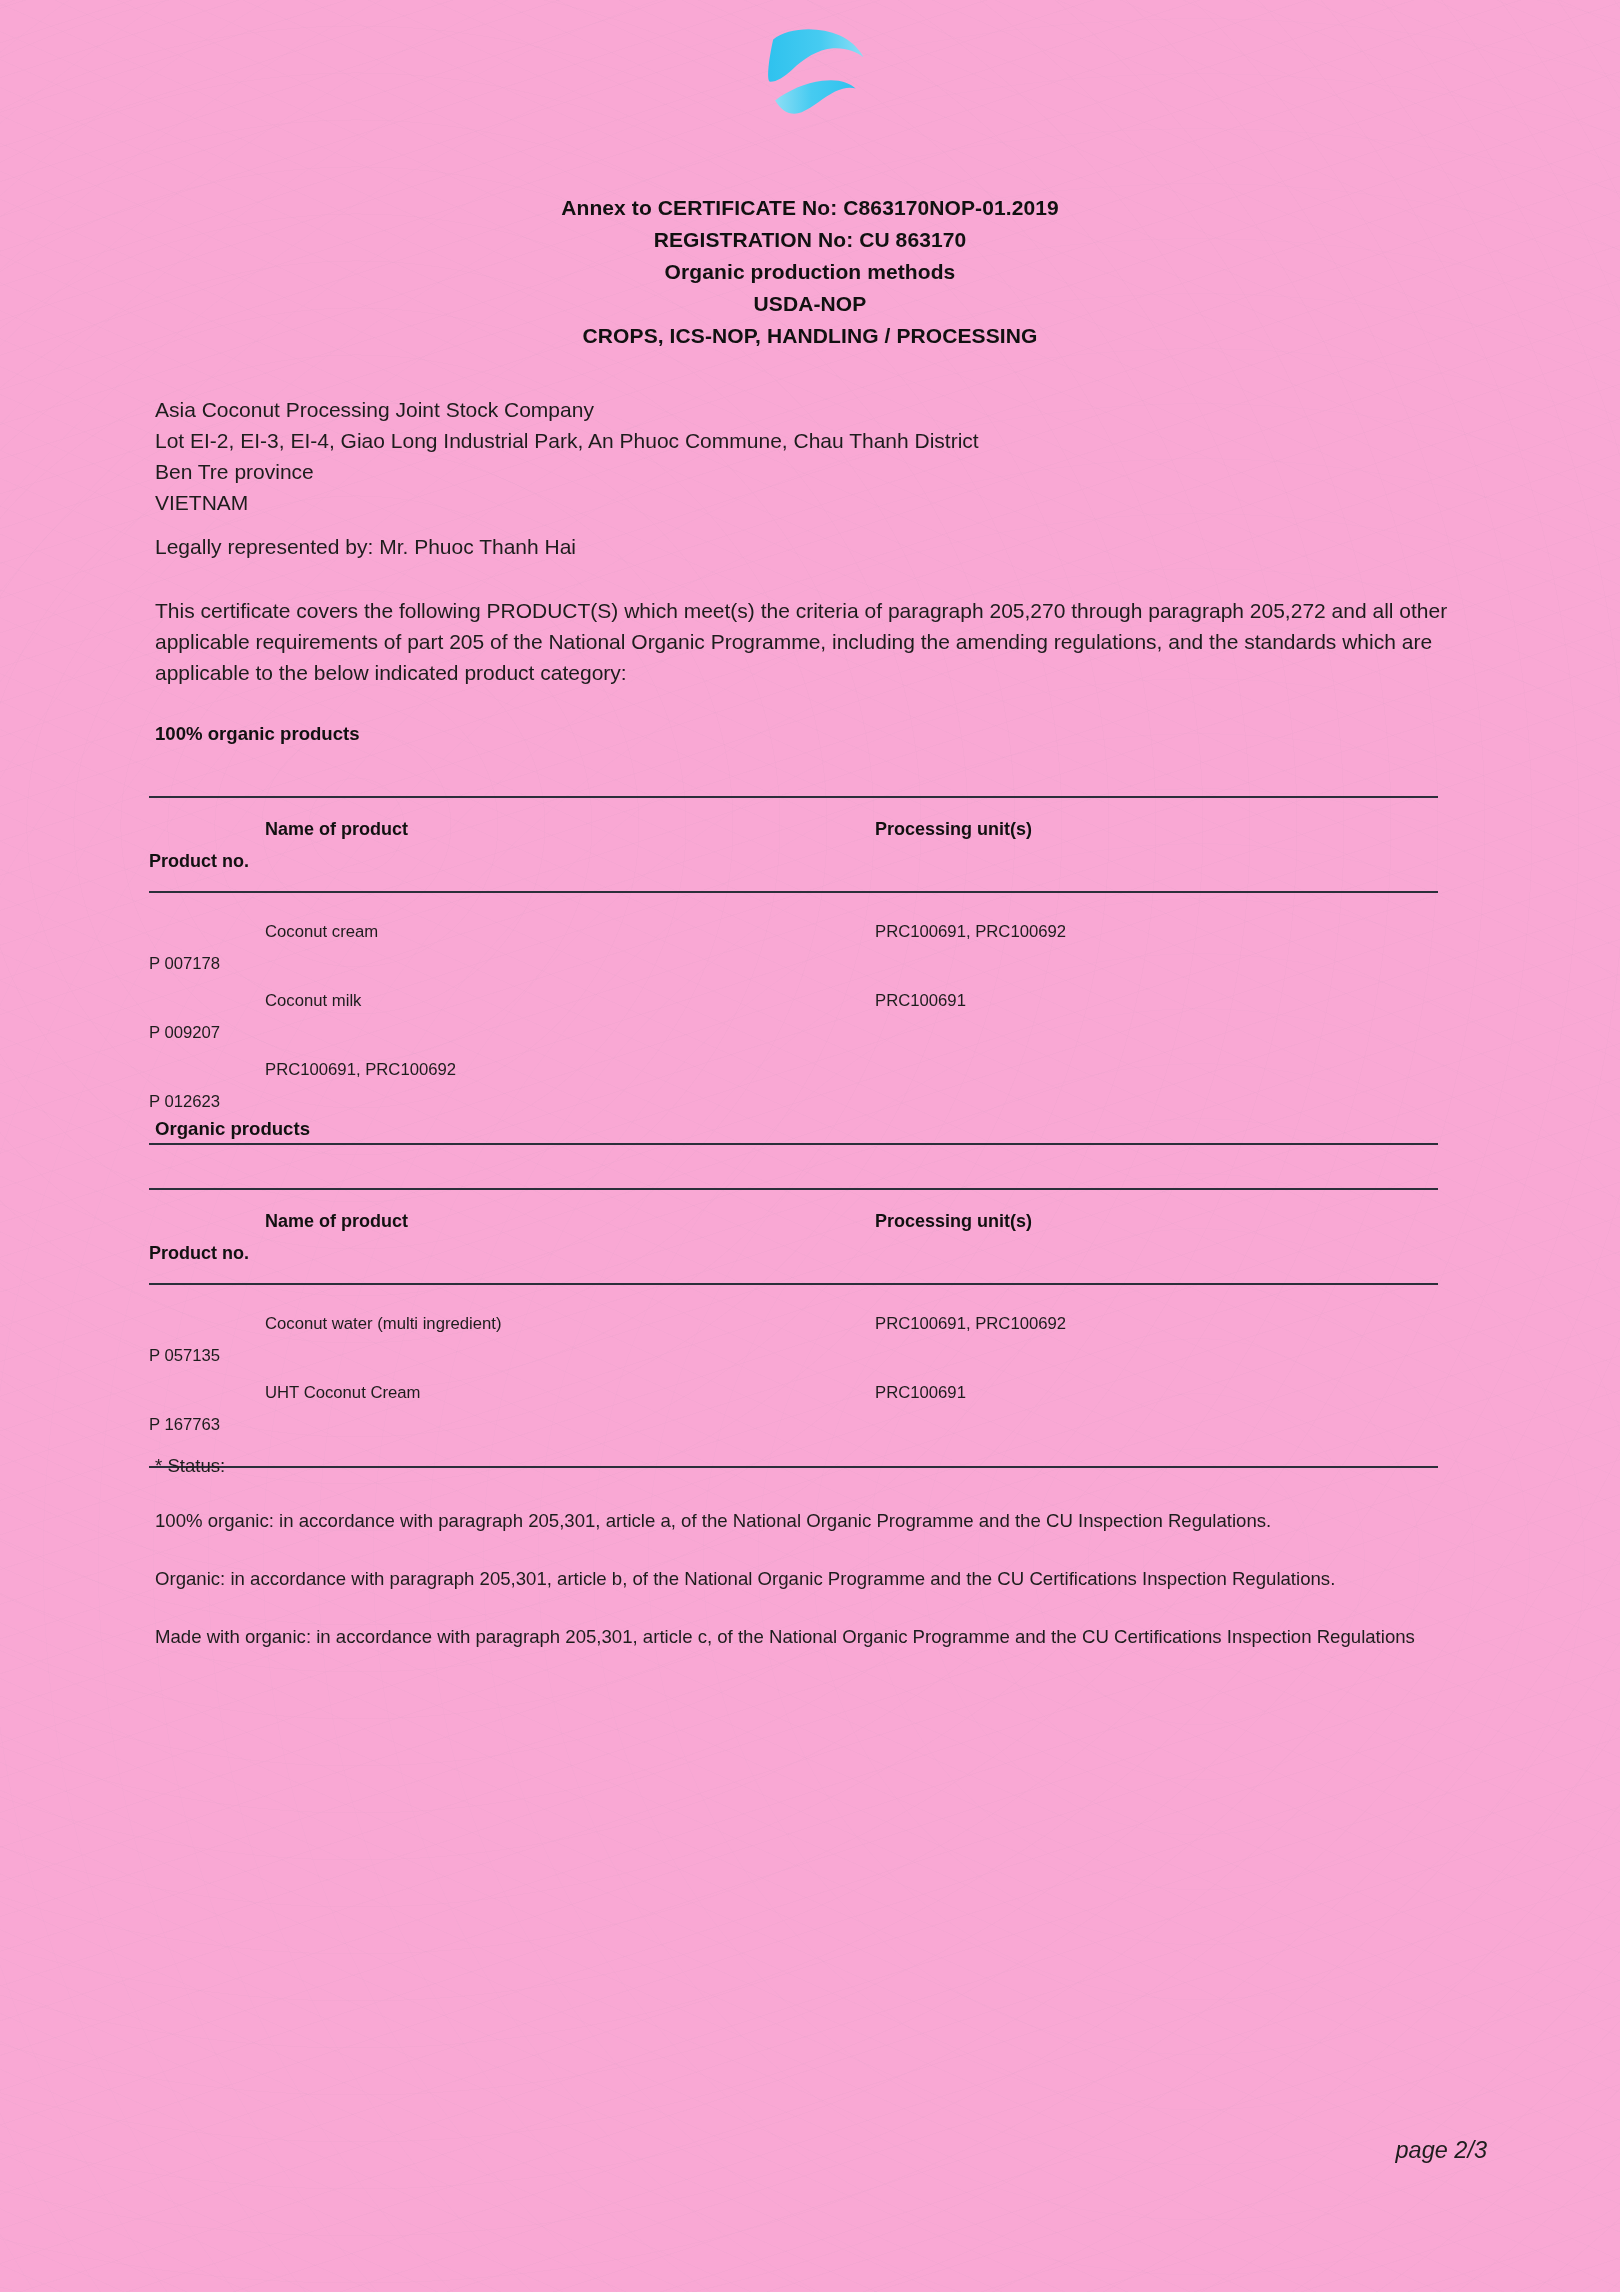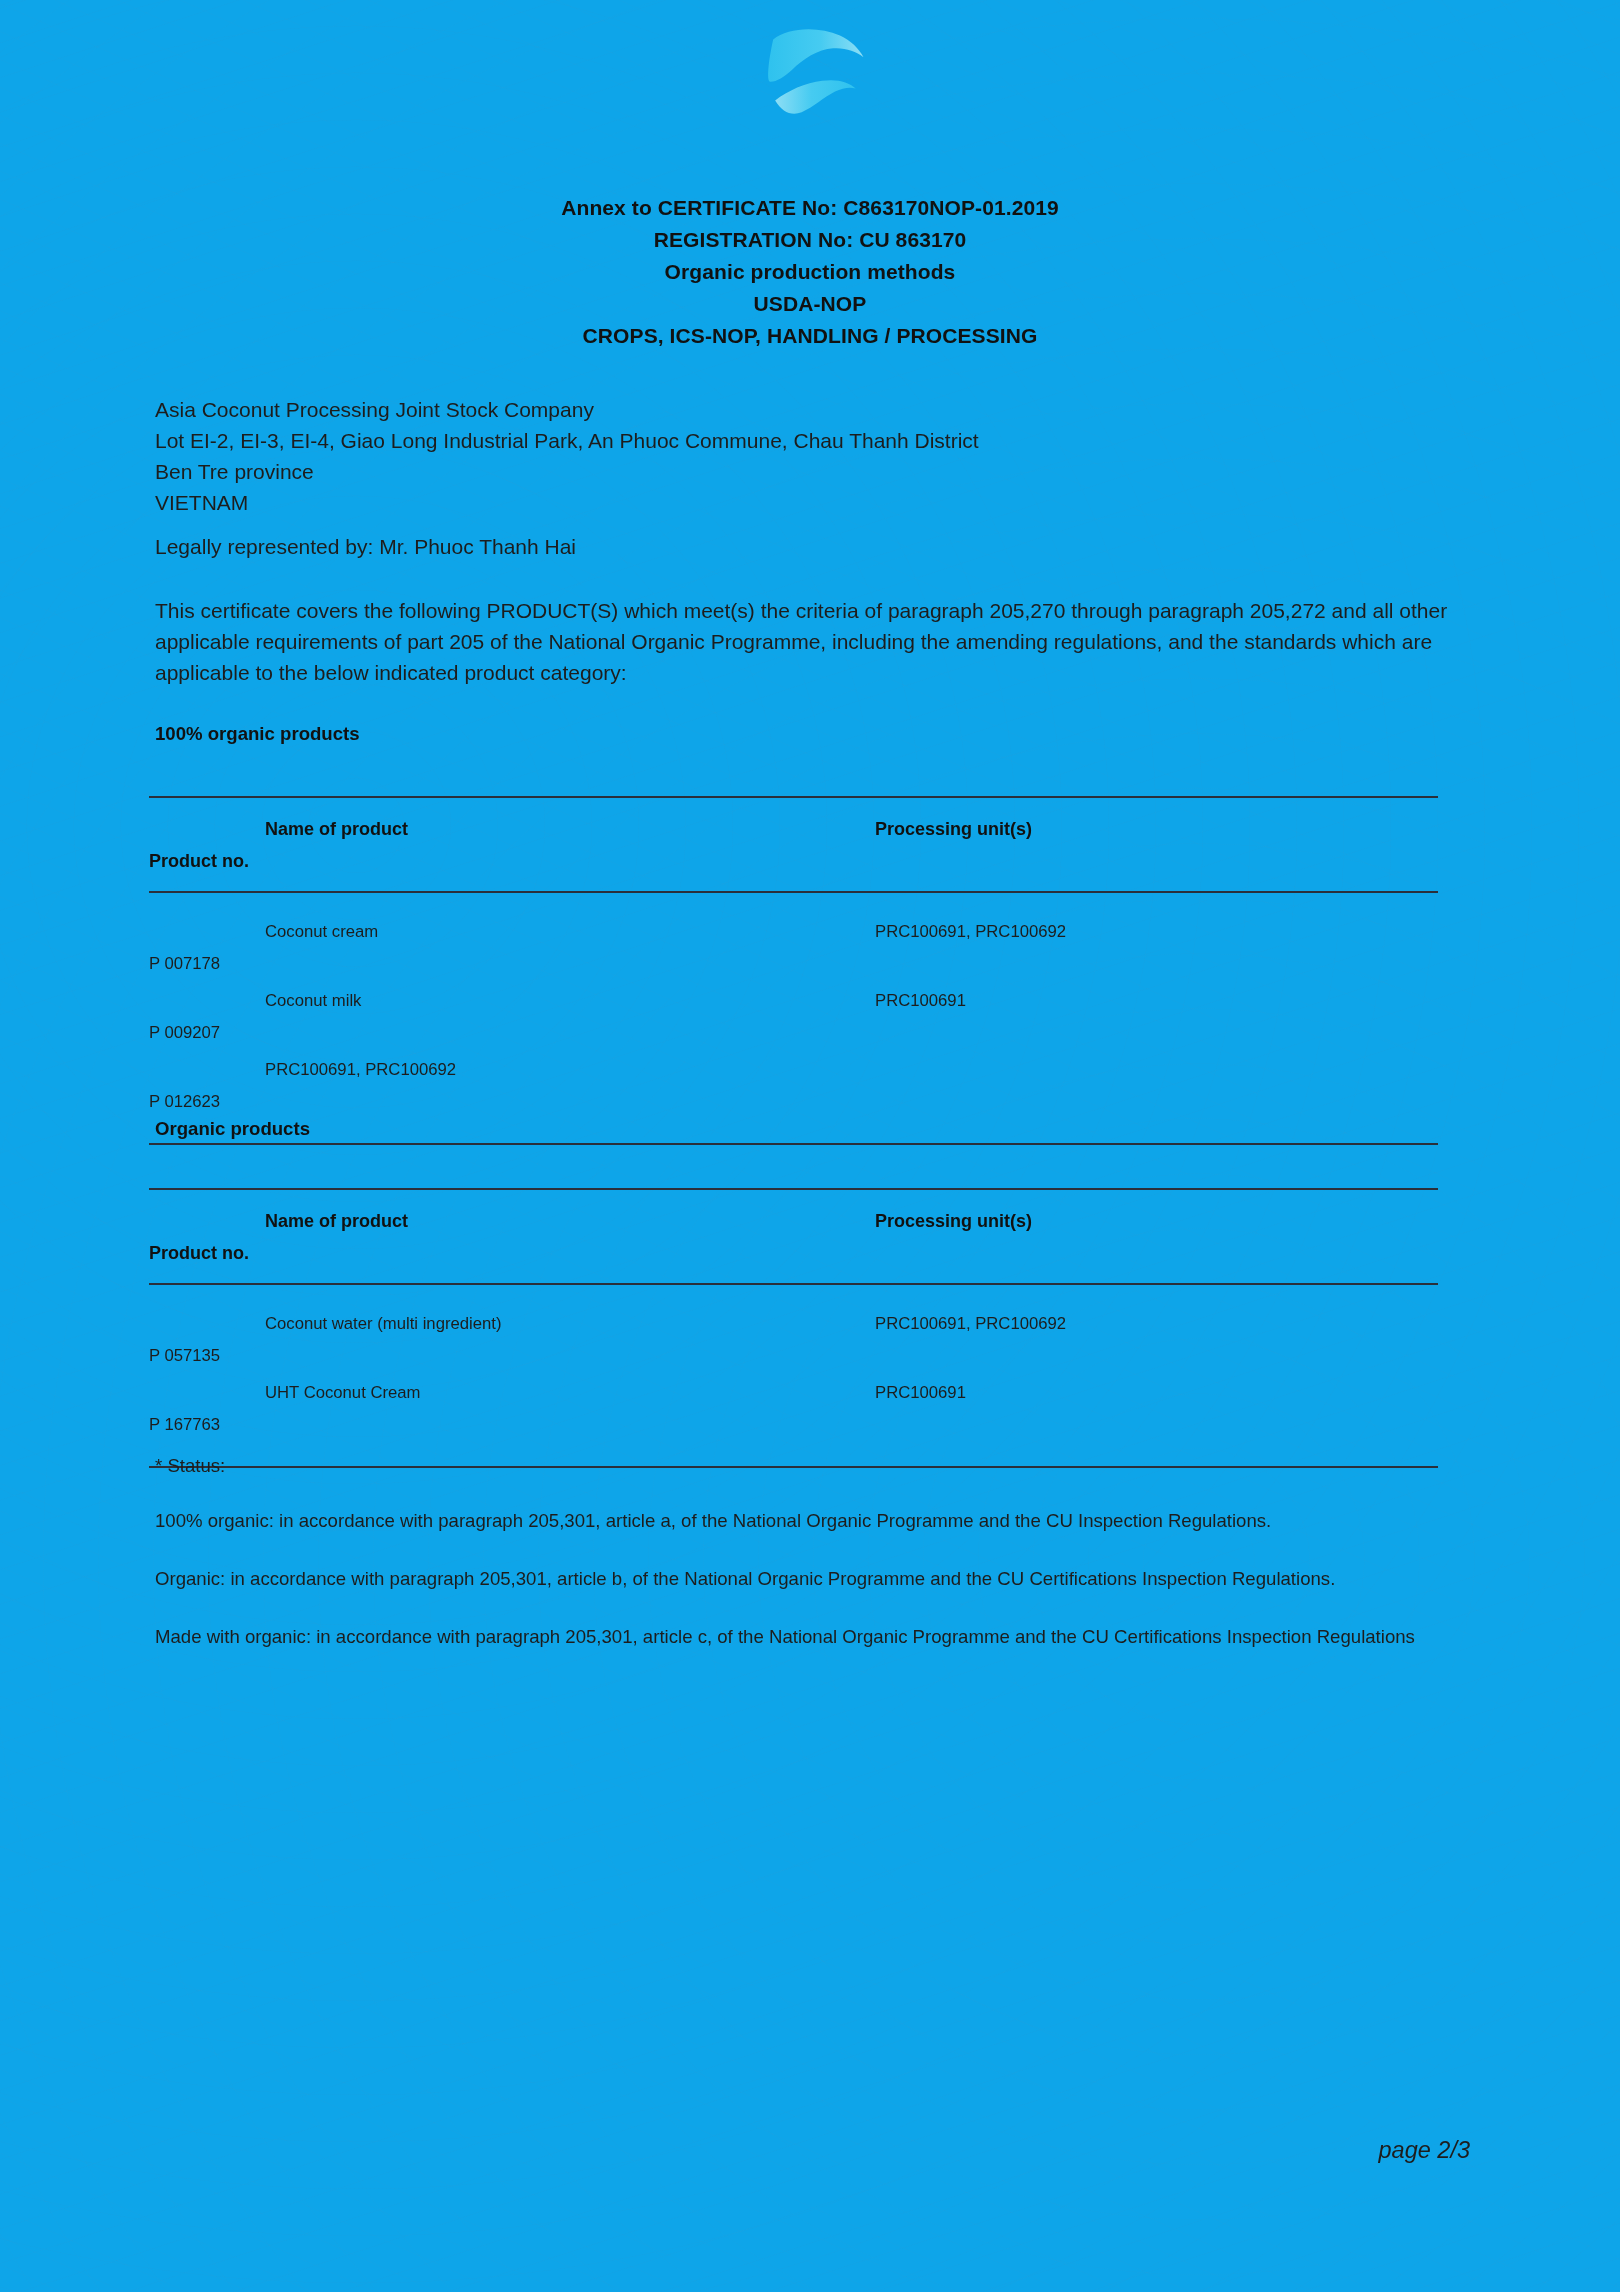--- a/index.html
+++ b/index.html
@@ -11,21 +11,21 @@
   body {
     font-family: "Liberation Sans", "DejaVu Sans", sans-serif;
     color: #1a1a1a;
   }
 
   .page {
     position: relative;
     width: 1620px;
     height: 2293px;
     margin: 0 auto;
-    background: #0ea5e9;
+    background: #f9a8d4;
     overflow: hidden;
     box-sizing: border-box;
   }
 
   
   .paper-texture {
     position: absolute;
     inset: 0;
     pointer-events: none;
     opacity: 0.55;
@@ -171,21 +171,21 @@
     line-height: 29px;
     color: #1d1d1d;
   }
   .notes .n-label { margin-bottom: 26px; }
   .notes p { margin: 0 0 29px 0; }
   .notes p:last-child { margin-bottom: 0; }
 
   
   .footer {
     position: absolute;
-    right: 150px;
+    right: 133px;
     top: 2137px;
     font-size: 23.5px;
     font-style: italic;
     color: #1d1d1d;
   }
 </style>
 </head>
 <body>
 
 <div class="page">

